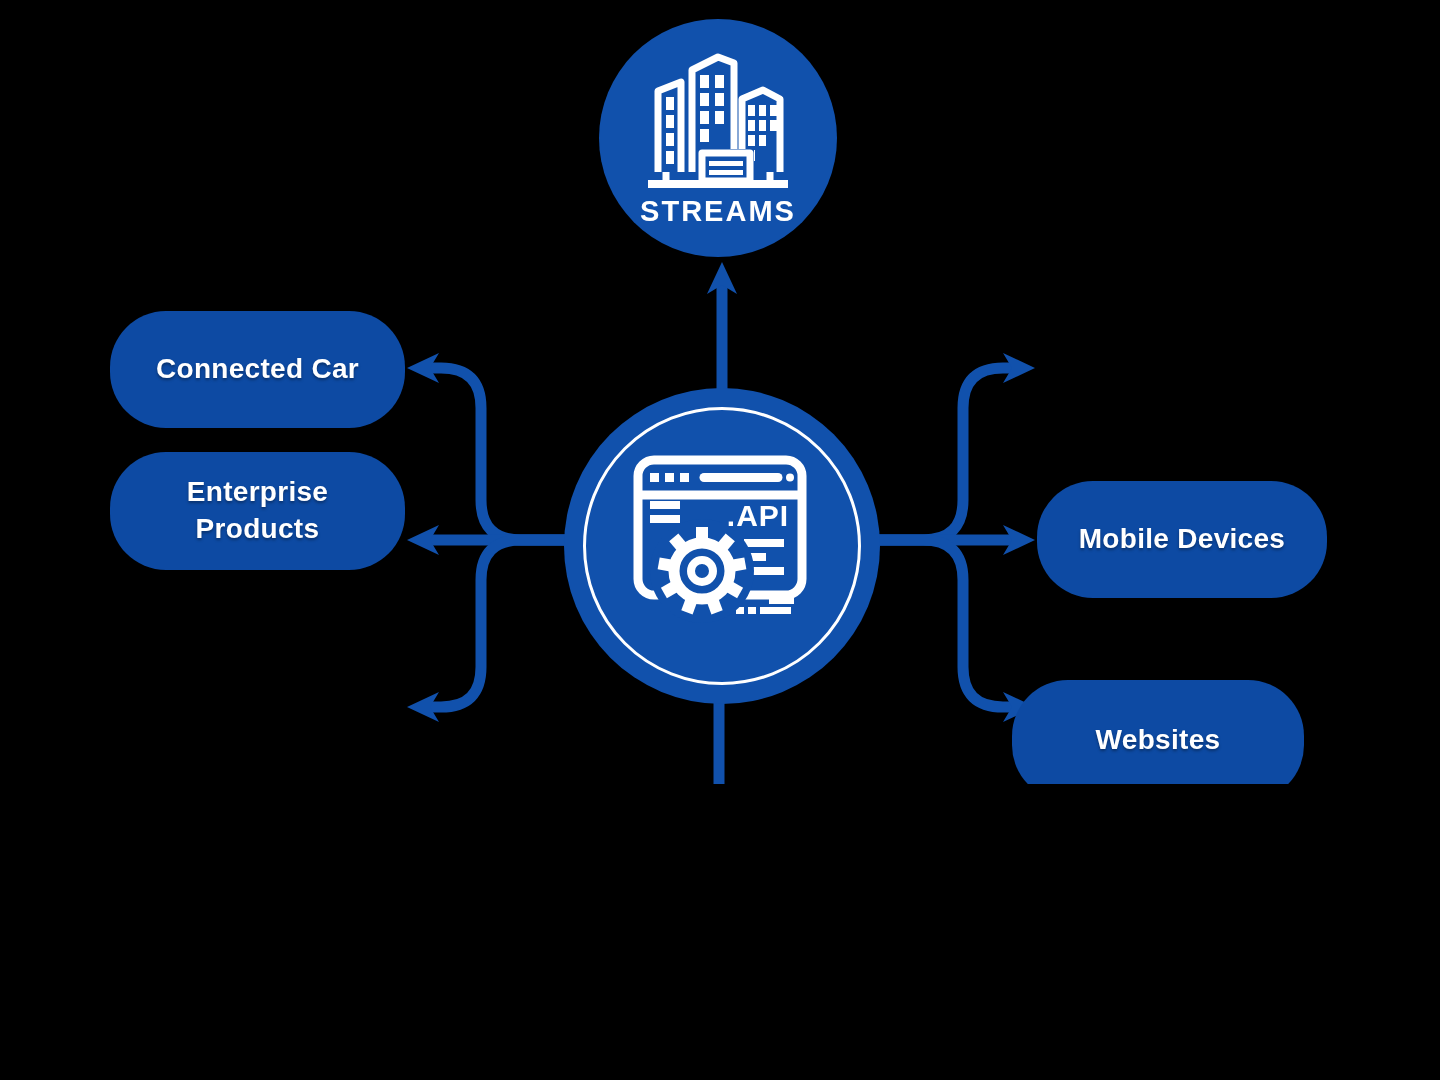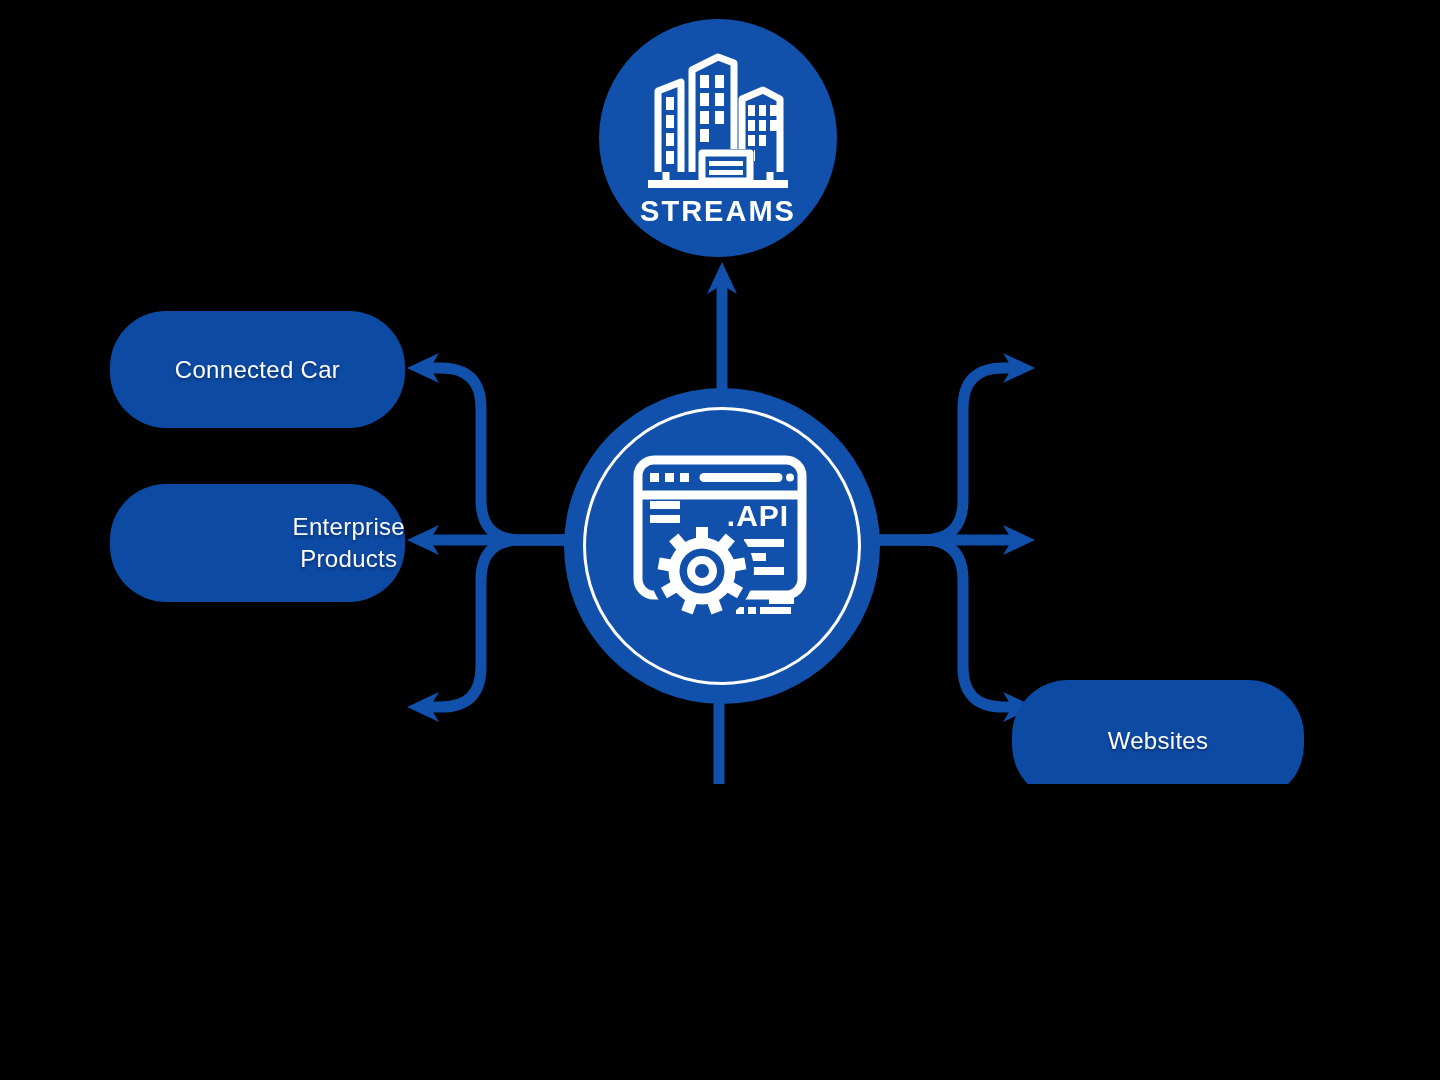--- a/index.html
+++ b/index.html
@@ -16,21 +16,21 @@
     font-family:"Liberation Sans",sans-serif;
   }
   #connectors{position:absolute;left:0;top:0;}
   .connector{fill:none;stroke:var(--connector);stroke-width:11;}
   #arrowhead path{fill:var(--connector);}
   .node{
     position:absolute;background:var(--node-fill);border-radius:56px;
     display:flex;align-items:center;justify-content:center;
   }
   .node .label{
-    color:var(--text);font-weight:normal;font-size:24px;line-height:1.32;
+    color:var(--text);font-weight:bold;font-size:28px;line-height:1.32;
     text-align:center;white-space:pre-line;letter-spacing:.3px;
     text-shadow:0 2px 3px rgba(0,0,0,.35);
   }
   .circle{position:absolute;background:var(--circle-fill);border-radius:50%;}
   .ring{position:absolute;inset:19px;border:3px solid #fff;border-radius:50%;}
   .streams-label{
     position:absolute;left:0;right:0;top:176px;text-align:center;
     color:var(--text);font-weight:bold;font-size:29px;letter-spacing:2px;
   }
   .icon-svg{position:absolute;}
@@ -131,23 +131,26 @@
           <line x1="70" y1="73" x2="70" y2="91" transform="rotate(320,70,117)"></line>
         </g>
         <circle class="w-stroke" stroke-width="8" cx="70" cy="117" r="11"></circle>
       </g>
     </svg>
   </div>
 
   <div class="node" style="left:110px;top:311px;width:295px;height:117px;">
     <span class="label">Connected Car</span>
   </div>
-  <div class="node" style="left:110px;top:484px;width:295px;height:118px;justify-content:flex-end;">
+  <div class="node" style="left:110px;top:452px;width:295px;height:118px;">
     <span class="label">Enterprise
 Products</span>
   </div>
 
+  <div class="node" style="left:1037px;top:481px;width:290px;height:117px;">
+    <span class="label">Mobile Devices</span>
+  </div>
   <div class="node" style="left:1012px;top:647px;width:292px;height:121px;margin-top:33px;">
     <span class="label">Websites</span>
   </div>
 
 
 </div>
 
 </body></html>

